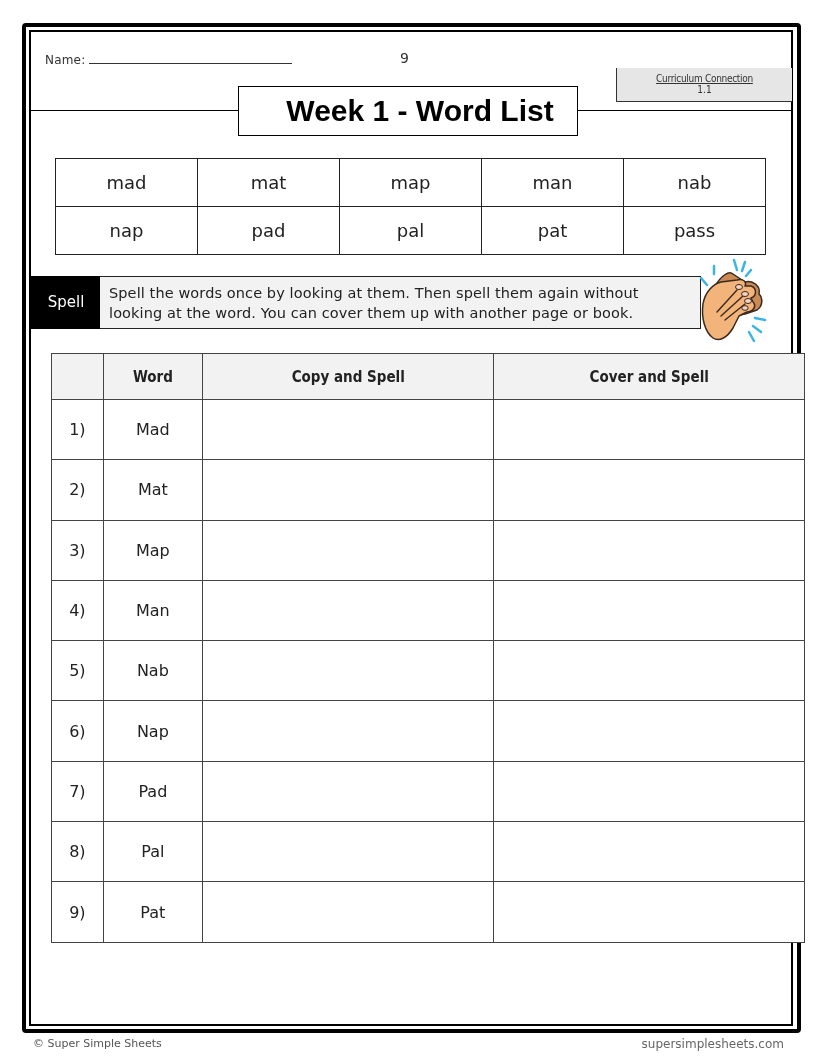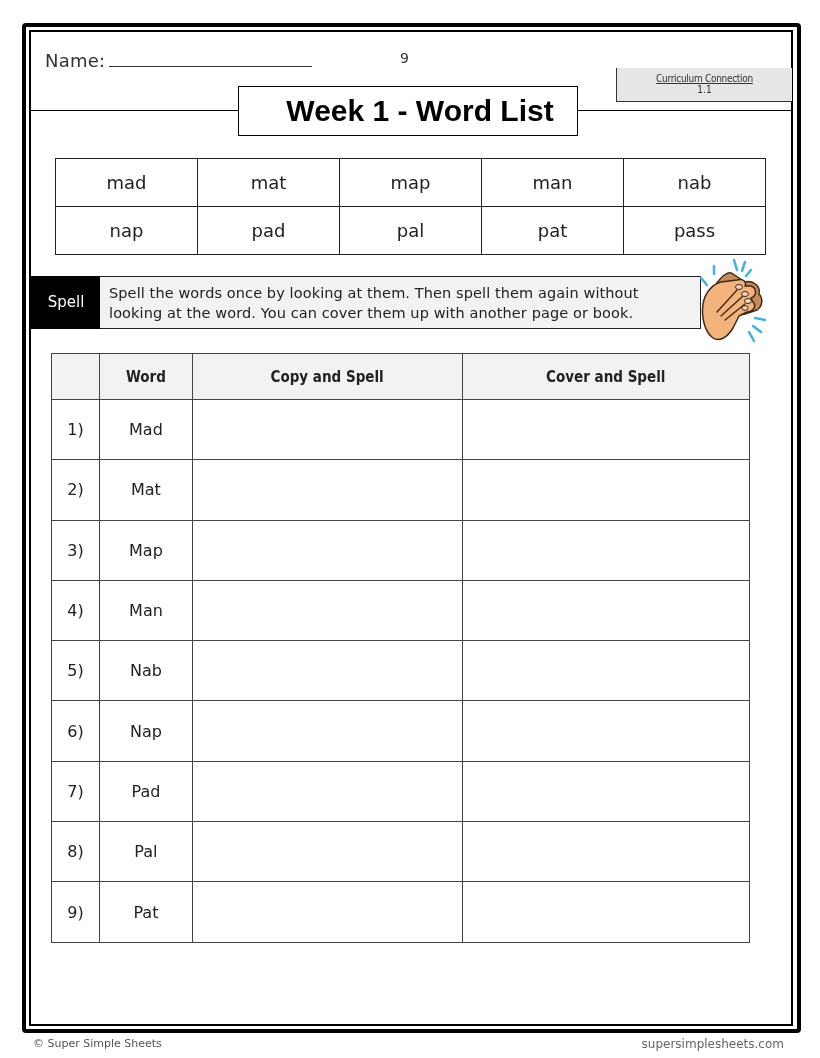--- a/index.html
+++ b/index.html
@@ -9,21 +9,21 @@
   .frame-outer {
     position: absolute; left: 22px; top: 23px; width: 779px; height: 1010px;
     border: 4px solid #000; border-radius: 4px;
   }
   .frame-inner {
     position: absolute; left: 29px; top: 30px; width: 764px; height: 996px;
     border: 2px solid #000;
   }
 
   .name-line {
-    position: absolute; left: 45px; top: 50px; font-size: 18px; color: #333;
+    position: absolute; left: 45px; top: 50px; font-size: 12px; color: #333;
     font-family: "DejaVu Sans", sans-serif; letter-spacing: 0.2px;
   }
   .name-line .underline {
     display: inline-block; width: 203px; border-bottom: 1px solid #333; height: 14px;
     vertical-align: baseline; margin-left: 4px;
   }
   .page-num {
     position: absolute; left: 400px; top: 50px; font-size: 14px; color: #333;
   }
 
@@ -64,21 +64,21 @@
   .spell-text {
     position: absolute; left: 100px; top: 276px; width: 601px; height: 53px;
     background: #f2f2f2; border: 1px solid #222; border-left: none;
     font-size: 14.5px; line-height: 20px; color: #222; padding: 6px 8px 0 9px;
     letter-spacing: 0.1px;
   }
 
   .clap-icon { position: absolute; left: 693px; top: 256px; width: 86px; height: 92px; }
 
   .spell-table {
-    position: absolute; left: 51px; top: 353px; width: 699px; border-collapse: collapse;
+    position: absolute; left: 51px; top: 353px; width: 754px; border-collapse: collapse;
   }
   .spell-table th, .spell-table td {
     border: 1px solid #444; text-align: center; color: #222;
   }
   .spell-table th {
     background: #f2f2f2; height: 46px; font-size: 15px; font-weight: bold;
     font-family: "DejaVu Sans Condensed", "DejaVu Sans", sans-serif;
   }
   .spell-table td { height: 60.3px; font-size: 16px; }
   .spell-table .c-num { width: 49px; }

